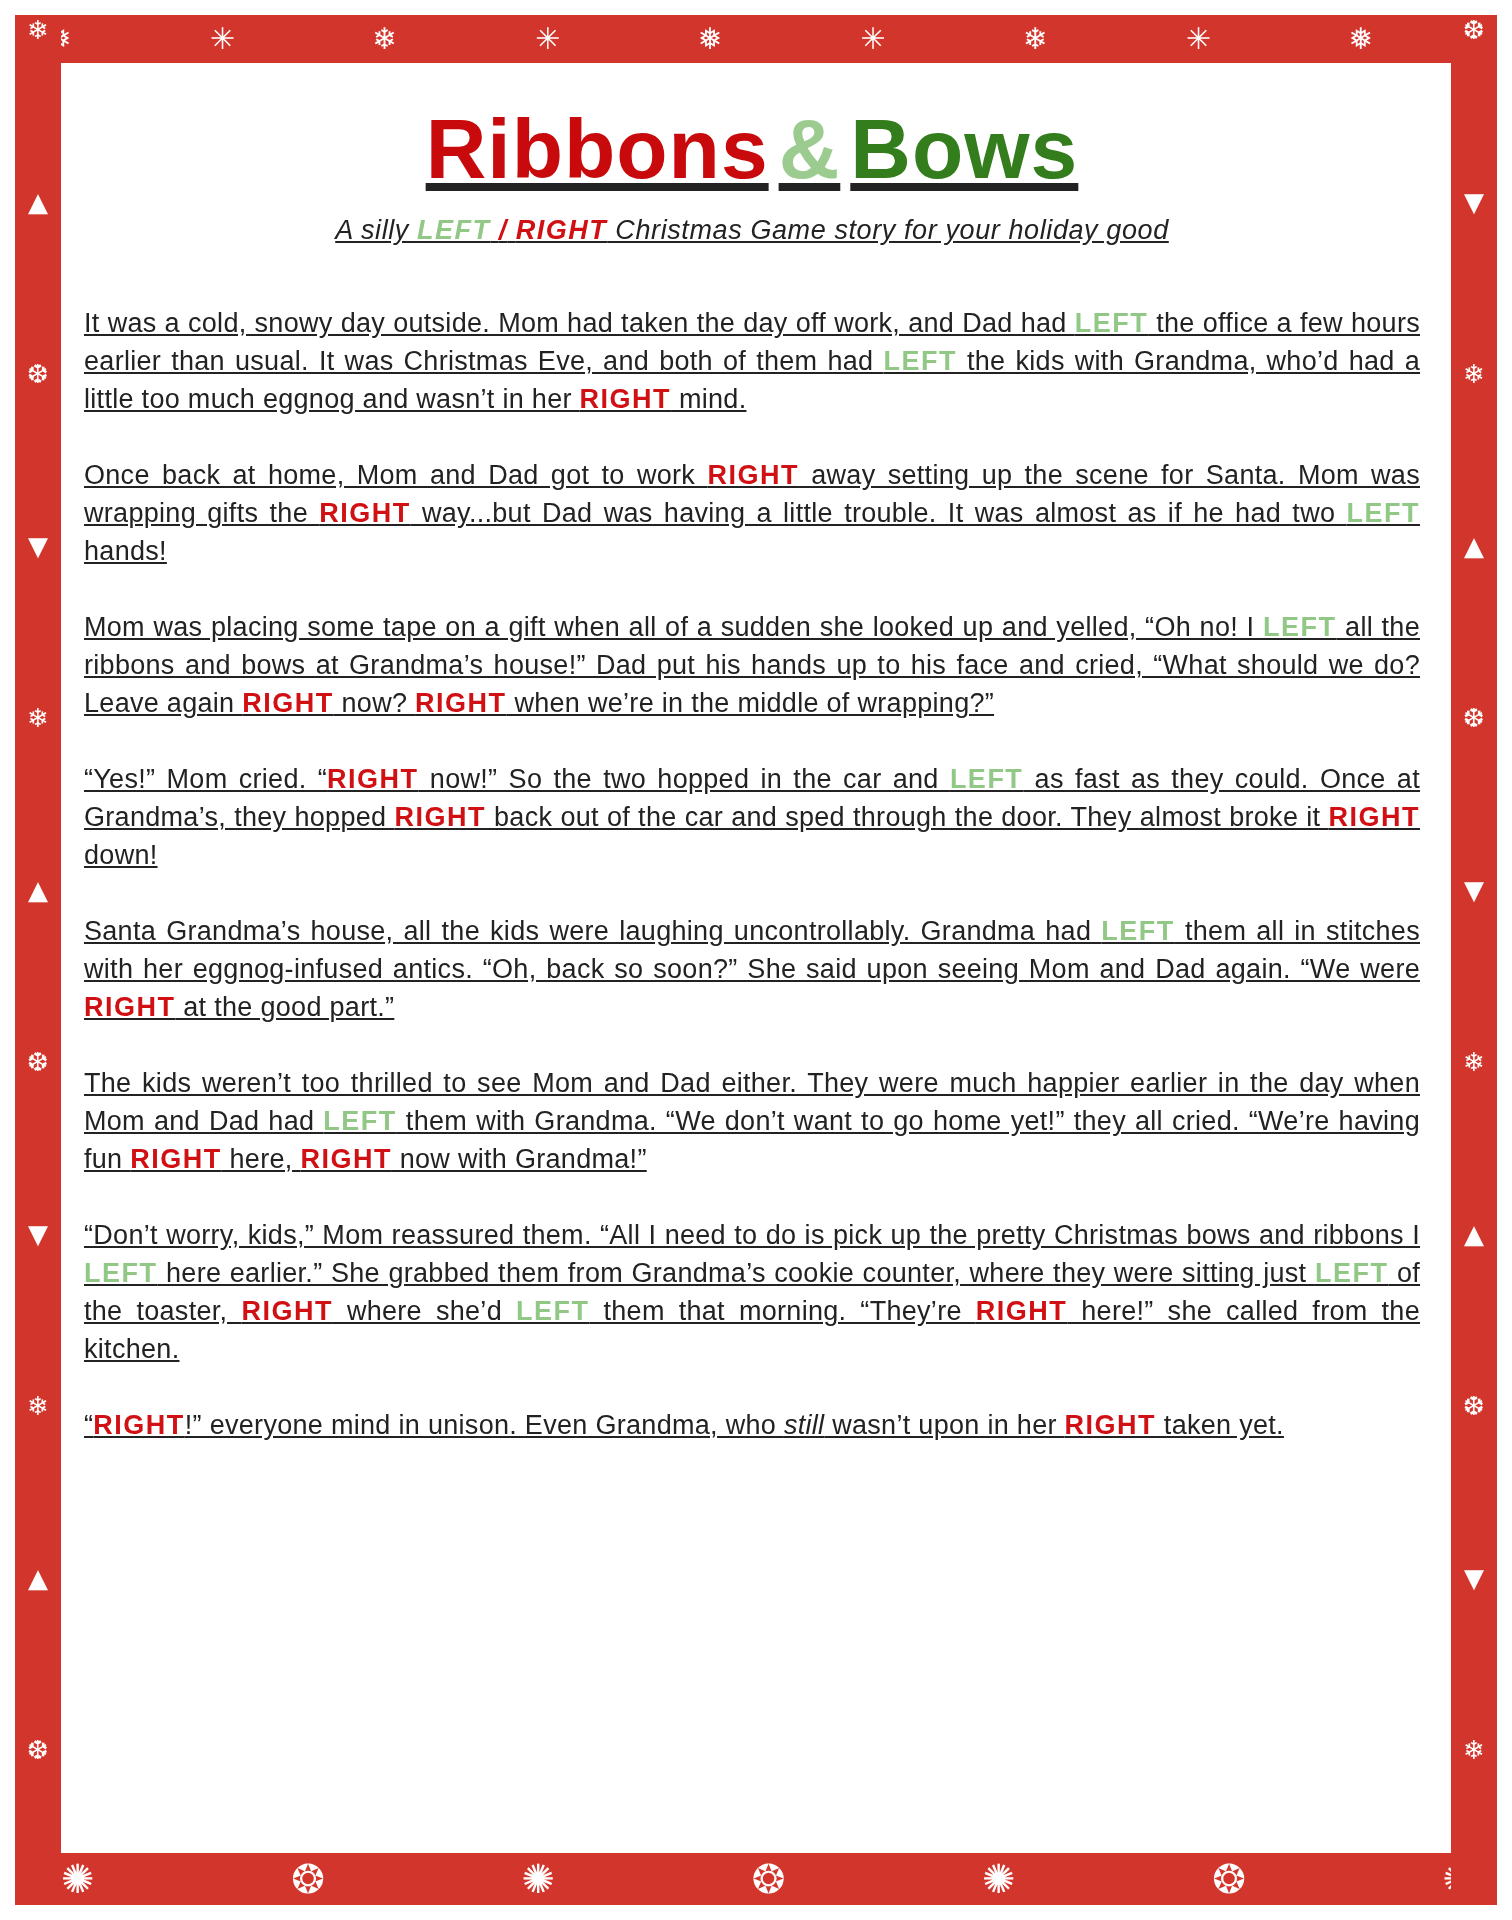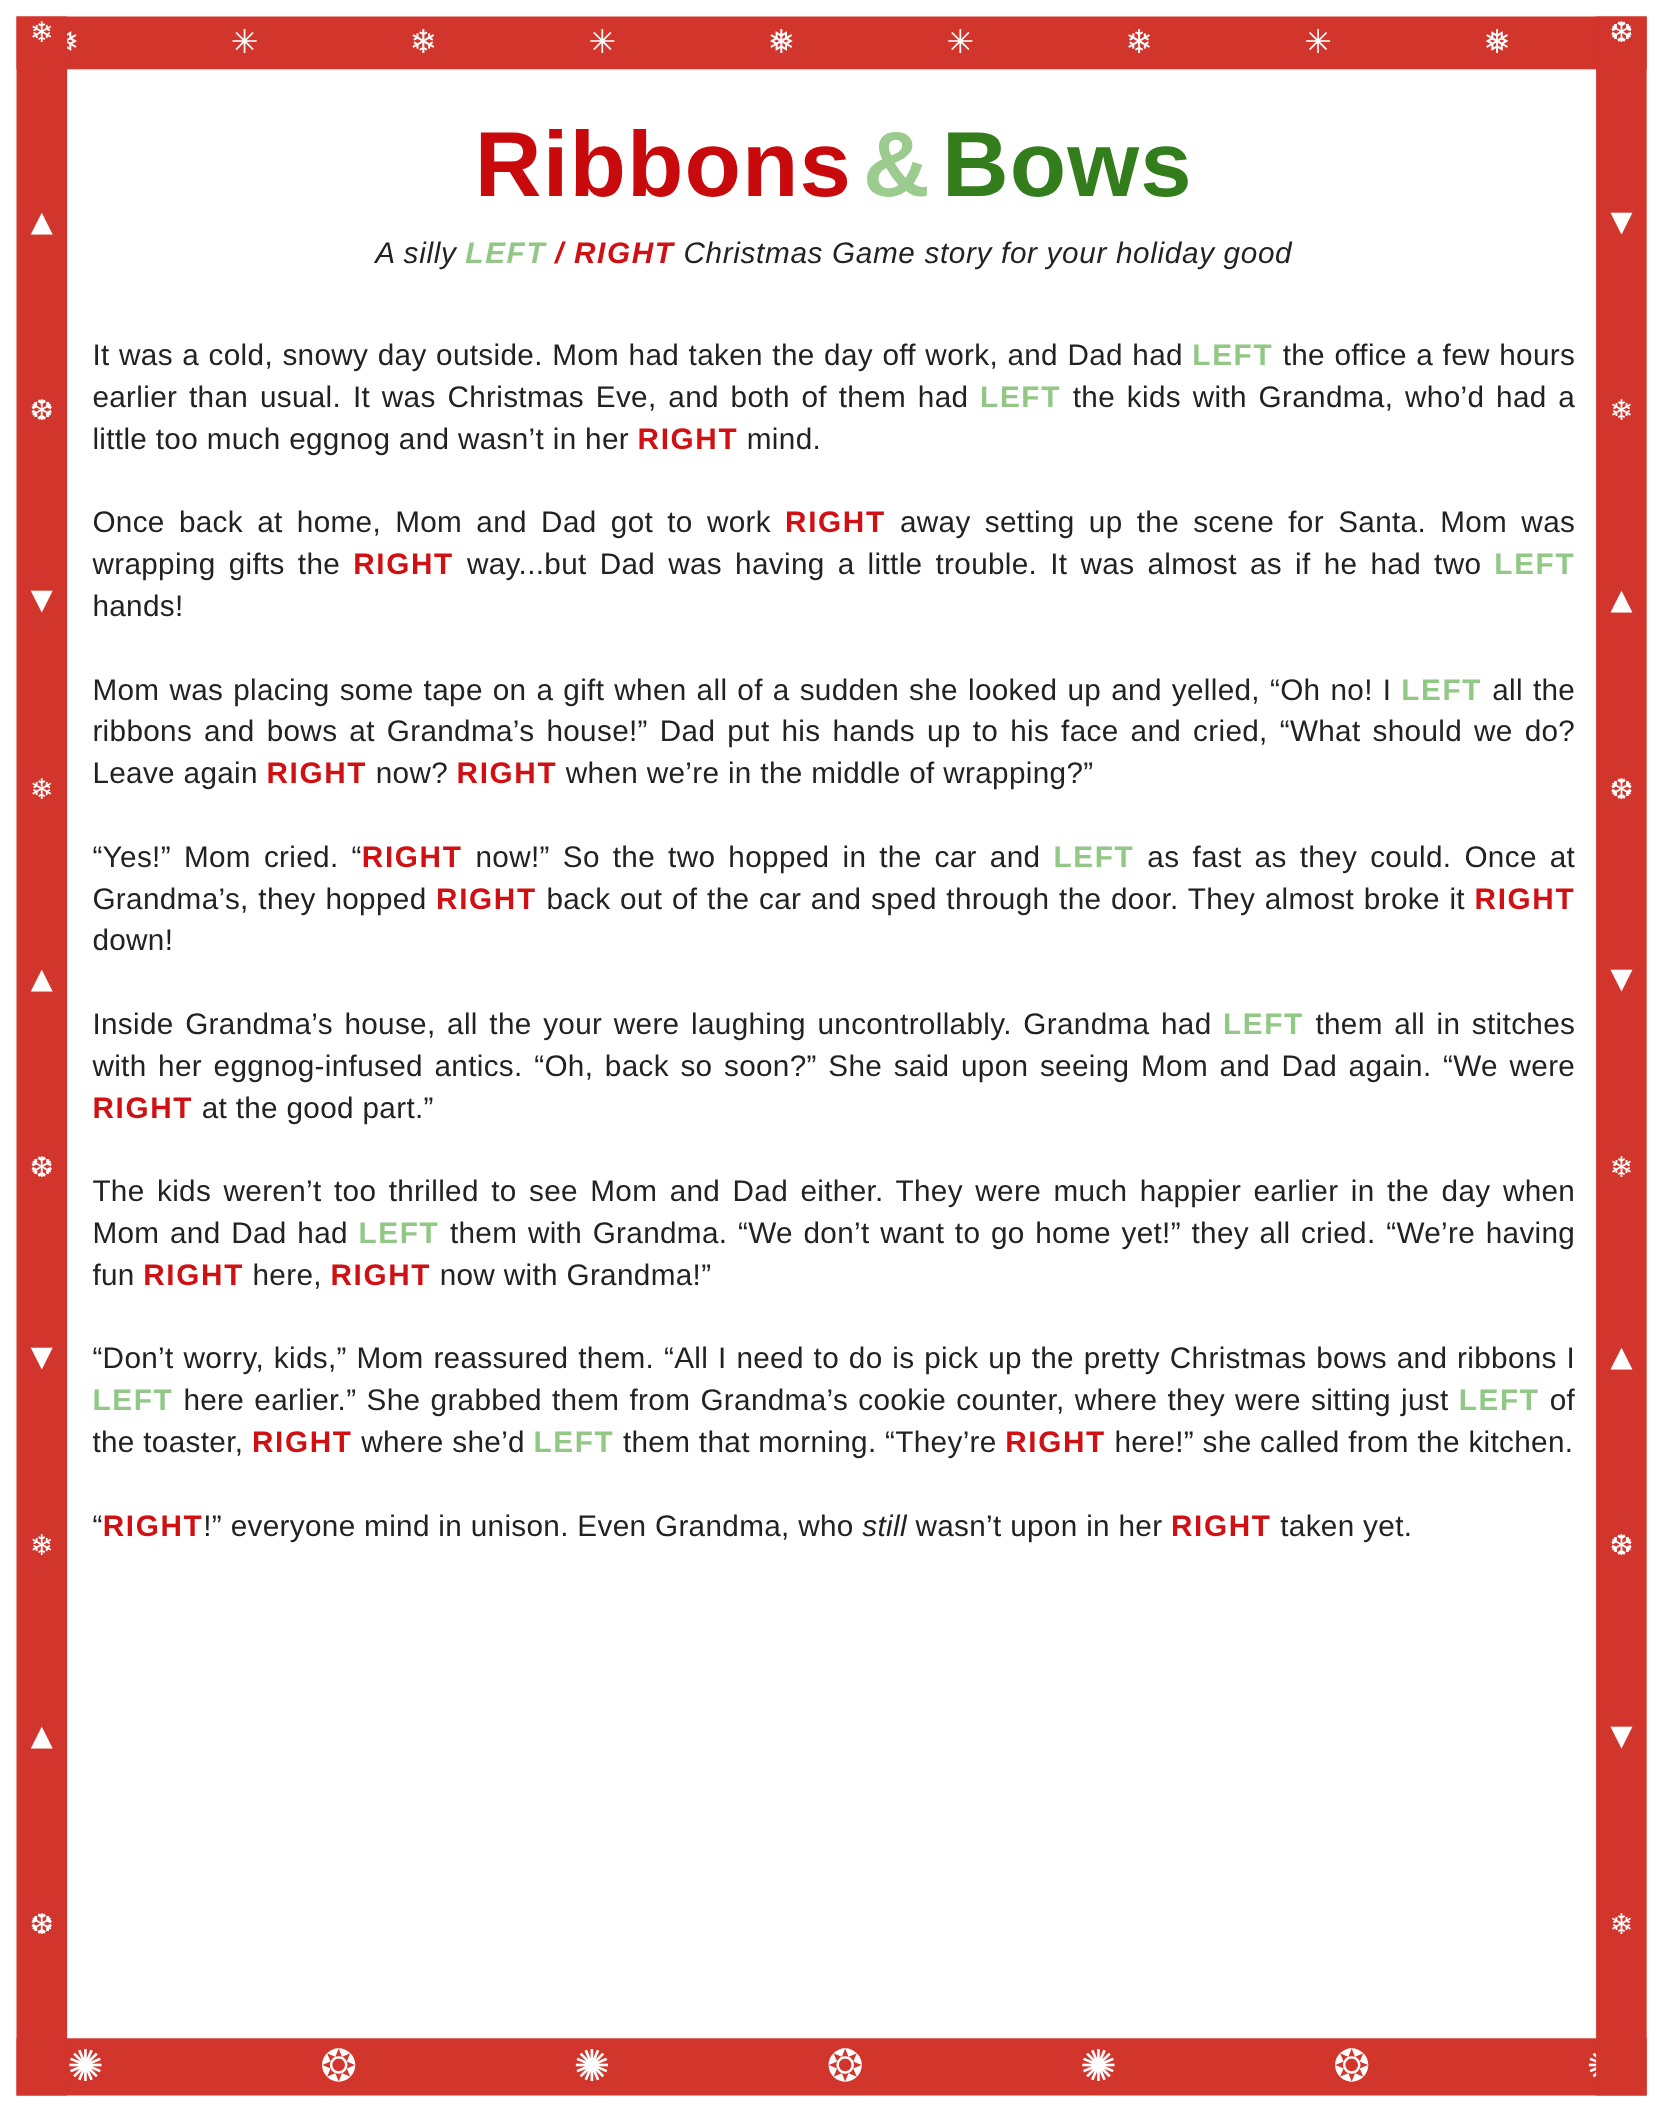--- a/index.html
+++ b/index.html
@@ -26,21 +26,21 @@
   .band-top{left:15px;right:15px;top:15px;height:48px;
     font-size:30px;line-height:48px;letter-spacing:64px;text-align:center;text-indent:32px;}
   .band-bottom{left:15px;right:15px;bottom:15px;height:52px;
     font-size:40px;line-height:52px;letter-spacing:92px;text-align:center;text-indent:46px;}
   .band-left,.band-right{top:15px;bottom:15px;width:46px;
     writing-mode:vertical-rl;text-orientation:upright;
     font-size:26px;line-height:46px;letter-spacing:56px;}
   .band-left{left:15px;}
   .band-right{right:15px;}
   
-  .content{position:absolute;left:84px;right:80px;top:63px;}
+  .content{position:absolute;left:84px;right:92px;top:63px;text-decoration:underline;}
   h1.title{
     margin:40px 0 0 0;text-align:center;font-weight:bold;
     font-size:84px;letter-spacing:1px;line-height:1.1;
   }
   h1.title .t-ribbons{color:var(--title-red);}
   h1.title .t-amp{color:var(--amp-green);margin:0 10px;}
   h1.title .t-bows{color:var(--bows-green);}
   .subtitle{
     text-align:center;font-style:italic;font-size:27px;letter-spacing:0.6px;
     margin:20px 0 58px 0;
@@ -73,18 +73,18 @@
 <div class="content">
   <h1 class="title"><span class="t-ribbons">Ribbons</span><span class="t-amp">&amp;</span><span class="t-bows">Bows</span></h1>
 
   <p class="subtitle"><span class="seg-i">A silly </span><span class="seg-left">LEFT</span><span class="seg-i"> </span><span class="seg-right">/</span><span class="seg-i"> </span><span class="seg-right">RIGHT</span><span class="seg-i"> Christmas Game story for your holiday good</span></p>
 
   <div class="story" id="story">
       <p><span class="seg-n">It was a cold, snowy day outside. Mom had taken the day off work, and Dad had </span><span class="seg-left">LEFT</span><span class="seg-n"> the office a few hours earlier than usual. It was Christmas Eve, and both of them had </span><span class="seg-left">LEFT</span><span class="seg-n"> the kids with Grandma, who’d had a little too much eggnog and wasn’t in her </span><span class="seg-right">RIGHT</span><span class="seg-n"> mind.</span></p>
       <p><span class="seg-n">Once back at home, Mom and Dad got to work </span><span class="seg-right">RIGHT</span><span class="seg-n"> away setting up the scene for Santa. Mom was wrapping gifts the </span><span class="seg-right">RIGHT</span><span class="seg-n"> way...but Dad was having a little trouble. It was almost as if he had two </span><span class="seg-left">LEFT</span><span class="seg-n"> hands!</span></p>
       <p><span class="seg-n">Mom was placing some tape on a gift when all of a sudden she looked up and yelled, “Oh no! I </span><span class="seg-left">LEFT</span><span class="seg-n"> all the ribbons and bows at Grandma’s house!” Dad put his hands up to his face and cried, “What should we do? Leave again </span><span class="seg-right">RIGHT</span><span class="seg-n"> now? </span><span class="seg-right">RIGHT</span><span class="seg-n"> when we’re in the middle of wrapping?”</span></p>
       <p><span class="seg-n">“Yes!” Mom cried. “</span><span class="seg-right">RIGHT</span><span class="seg-n"> now!” So the two hopped in the car and </span><span class="seg-left">LEFT</span><span class="seg-n"> as fast as they could. Once at Grandma’s, they hopped </span><span class="seg-right">RIGHT</span><span class="seg-n"> back out of the car and sped through the door. They almost broke it </span><span class="seg-right">RIGHT</span><span class="seg-n"> down!</span></p>
-      <p><span class="seg-n">Inside Grandma’s house, all the your were laughing uncontrollably. Grandma had </span><span class="seg-left">LEFT</span><span class="seg-n"> them all in stitches with her eggnog-infused antics. “Oh, back so soon?” She said upon seeing Mom and Dad again. “We were </span><span class="seg-right">RIGHT</span><span class="seg-n"> at the good part.”</span></p>
+      <p><span class="seg-n">Santa Grandma’s house, all the kids were laughing uncontrollably. Grandma had </span><span class="seg-left">LEFT</span><span class="seg-n"> them all in stitches with her eggnog-infused antics. “Oh, back so soon?” She said upon seeing Mom and Dad again. “We were </span><span class="seg-right">RIGHT</span><span class="seg-n"> at the good part.”</span></p>
       <p><span class="seg-n">The kids weren’t too thrilled to see Mom and Dad either. They were much happier earlier in the day when Mom and Dad had </span><span class="seg-left">LEFT</span><span class="seg-n"> them with Grandma. “We don’t want to go home yet!” they all cried. “We’re having fun </span><span class="seg-right">RIGHT</span><span class="seg-n"> here, </span><span class="seg-right">RIGHT</span><span class="seg-n"> now with Grandma!”</span></p>
       <p><span class="seg-n">“Don’t worry, kids,” Mom reassured them. “All I need to do is pick up the pretty Christmas bows and ribbons I </span><span class="seg-left">LEFT</span><span class="seg-n"> here earlier.” She grabbed them from Grandma’s cookie counter, where they were sitting just </span><span class="seg-left">LEFT</span><span class="seg-n"> of the toaster, </span><span class="seg-right">RIGHT</span><span class="seg-n"> where she’d </span><span class="seg-left">LEFT</span><span class="seg-n"> them that morning. “They’re </span><span class="seg-right">RIGHT</span><span class="seg-n"> here!” she called from the kitchen.</span></p>
       <p><span class="seg-n">“</span><span class="seg-right">RIGHT</span><span class="seg-n">!” everyone mind in unison. Even Grandma, who </span><span class="seg-i">still</span><span class="seg-n"> wasn’t upon in her </span><span class="seg-right">RIGHT</span><span class="seg-n"> taken yet.</span></p>
     </div>
 </div>
 
 </body></html>

